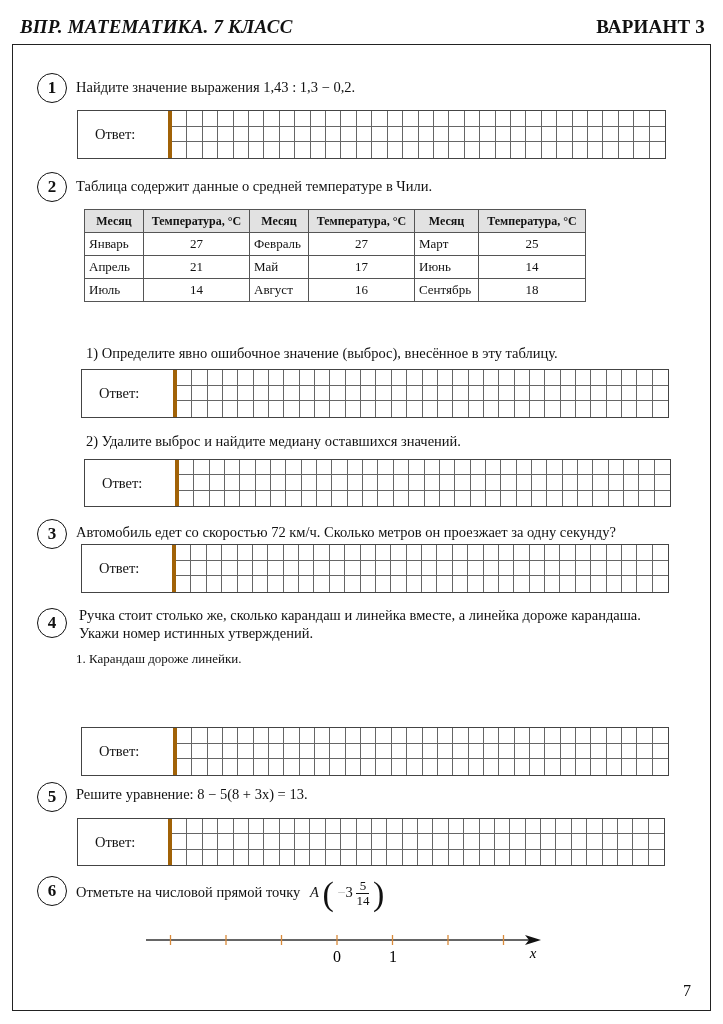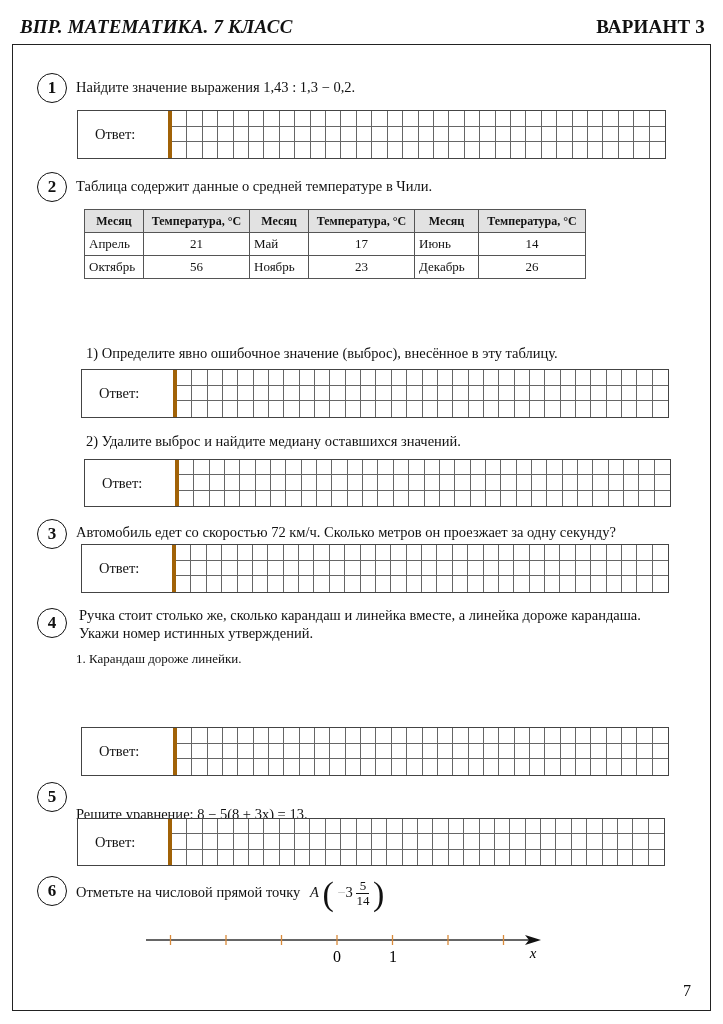--- a/index.html
+++ b/index.html
@@ -158,34 +158,42 @@
       <th>Месяц</th>
       <th>Температура, °C</th>
       <th>Месяц</th>
       <th>Температура, °C</th>
       <th>Месяц</th>
       <th>Температура, °C</th>
     </tr>
   </thead>
   <tbody id="temp-body">
       <tr>
+        <td class="month">Январь</td>
+        <td class="num">27</td>
+        <td class="month">Февраль</td>
+        <td class="num">27</td>
+        <td class="month">Март</td>
+        <td class="num">25</td>
+      </tr>
+      <tr>
         <td class="month">Апрель</td>
         <td class="num">21</td>
         <td class="month">Май</td>
         <td class="num">17</td>
         <td class="month">Июнь</td>
         <td class="num">14</td>
       </tr>
       <tr>
-        <td class="month">Октябрь</td>
-        <td class="num">56</td>
-        <td class="month">Ноябрь</td>
-        <td class="num">23</td>
-        <td class="month">Декабрь</td>
-        <td class="num">26</td>
+        <td class="month">Июль</td>
+        <td class="num">14</td>
+        <td class="month">Август</td>
+        <td class="num">16</td>
+        <td class="month">Сентябрь</td>
+        <td class="num">18</td>
       </tr>
     </tbody>
 </table>
 
 <div class="abs qtext" style="left:86px;top:345px;">1) Определите явно ошибочное значение (выброс), внесённое в эту таблицу.</div>
 <div class="abs ansbox" style="left:81px;top:369px;width:588px;height:49px;">
   <div class="anslabel" style="width:95px;">Ответ:</div>
   <div class="grid answer-grid" style="grid-template-columns: repeat(32, 1fr);">
       <div class="cell"></div>
       <div class="cell"></div>
@@ -595,21 +603,21 @@
       <div class="cell" style="border-bottom: none;"></div>
       <div class="cell" style="border-bottom: none;"></div>
       <div class="cell" style="border-bottom: none;"></div>
       <div class="cell" style="border-bottom: none;"></div>
       <div class="cell" style="border-bottom: none;"></div>
       <div class="cell" style="border-bottom: none; border-right: none;"></div>
     </div>
 </div>
 
 <div class="abs qnum" style="left:37px;top:782px;">5</div>
-<div class="abs qtext" style="left:76px;top:806px;text-align:center;">Решите уравнение: 8 − 5(8 + 3x)  =  13.</div>
+<div class="abs qtext" style="left:76px;top:786px;text-align:center;">Решите уравнение: 8 − 5(8 + 3x)  =  13.</div>
 <div class="abs ansbox" style="left:77px;top:818px;width:588px;height:48px;">
   <div class="anslabel" style="width:94px;">Ответ:</div>
   <div class="grid answer-grid" style="grid-template-columns: repeat(32, 1fr);">
       <div class="cell"></div>
       <div class="cell"></div>
       <div class="cell"></div>
       <div class="cell"></div>
       <div class="cell"></div>
       <div class="cell"></div>
       <div class="cell"></div>

